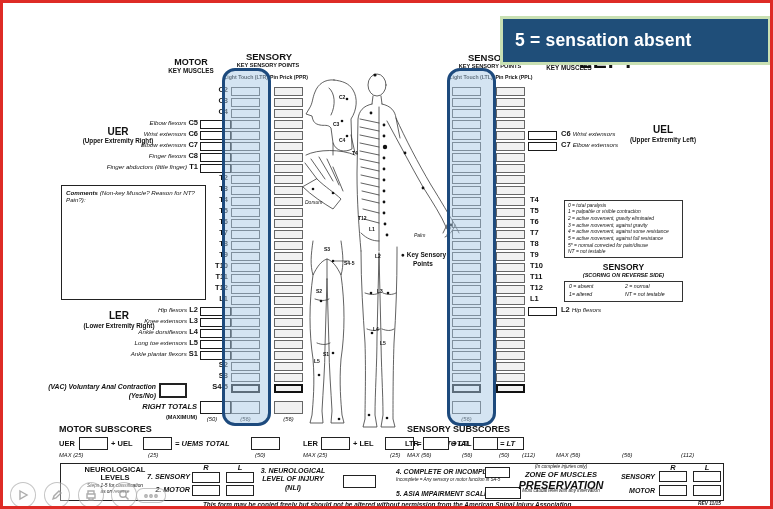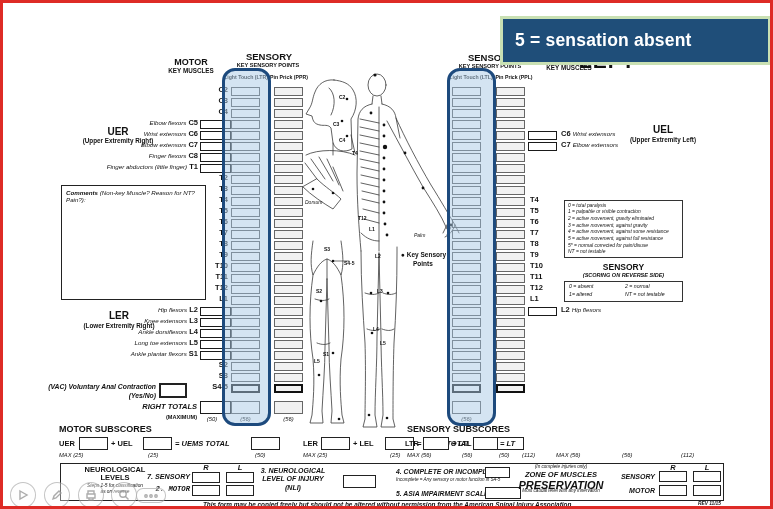--- a/index.html
+++ b/index.html
@@ -115,21 +115,21 @@
     <div class="t i" style="left:553px;top:449px;font-size:5.8px;">MAX (56)</div>
     <div class="t i" style="left:619px;top:449px;font-size:5.8px;">(56)</div>
     <div class="t i" style="left:678px;top:449px;font-size:5.8px;">(112)</div>
 
     <div class="box" style="left:57px;top:460px;width:664px;height:38px;border-width:1.5px;background:transparent;"></div>
     <div class="t b c" style="left:62px;top:463px;width:100px;font-size:7.5px;">NEUROLOGICAL</div>
     <div class="t b c" style="left:62px;top:471px;width:100px;font-size:7.5px;">LEVELS</div>
     <div class="t i c" style="left:62px;top:480px;width:100px;font-size:4.8px;">Steps 1-5 for classification</div>
     <div class="t i c" style="left:62px;top:486px;width:100px;font-size:4.8px;">as on reverse</div>
     <div class="t b i r" style="left:115px;top:470px;width:72px;font-size:7.2px;">7. SENSORY</div>
-    <div class="t b i r" style="left:115px;top:483px;width:72px;font-size:7.2px;font-family:Liberation Mono, monospace;">2. MOTOR</div>
+    <div class="t b i r" style="left:115px;top:483px;width:72px;font-size:7.2px;">2. MOTOR</div>
     <div class="t b i c" style="left:189px;top:461px;width:28px;font-size:7.5px;">R</div>
     <div class="t b i c" style="left:223px;top:461px;width:28px;font-size:7.5px;">L</div>
     <div class="box" style="left:189px;top:469px;width:28px;height:11px;border-width:1.4px;"></div>
     <div class="box" style="left:223px;top:469px;width:28px;height:11px;border-width:1.4px;"></div>
     <div class="box" style="left:189px;top:482px;width:28px;height:11px;border-width:1.4px;"></div>
     <div class="box" style="left:223px;top:482px;width:28px;height:11px;border-width:1.4px;"></div>
     <div class="t b i c" style="left:245px;top:464px;width:90px;font-size:7px;">3. NEUROLOGICAL</div>
     <div class="t b i c" style="left:245px;top:472px;width:90px;font-size:7px;">LEVEL OF INJURY</div>
     <div class="t b i c" style="left:245px;top:481px;width:90px;font-size:7px;">(NLI)</div>
     <div class="box" style="left:340px;top:472px;width:33px;height:13px;border-width:1.4px;"></div>

